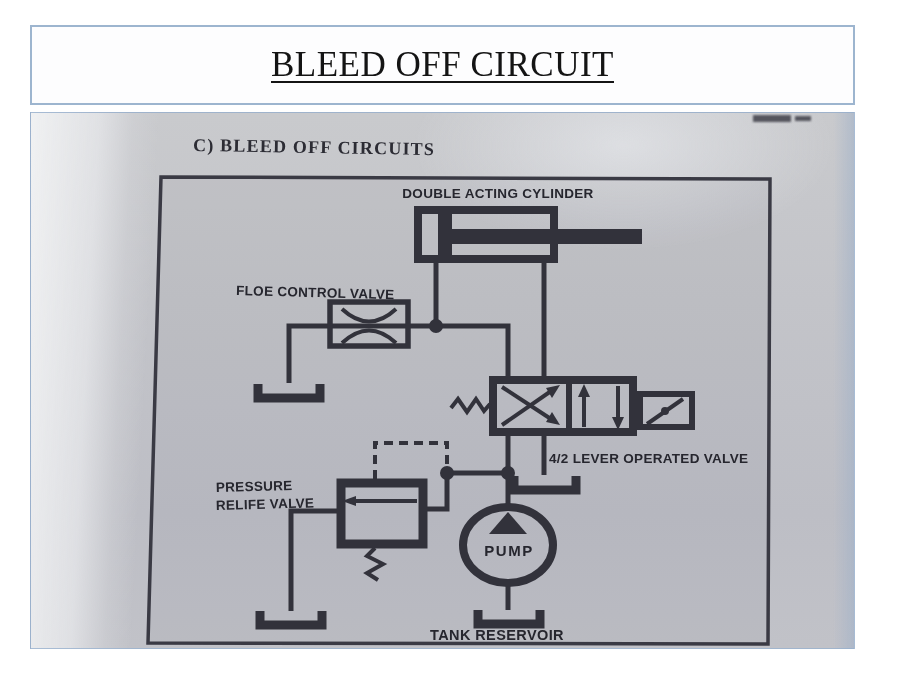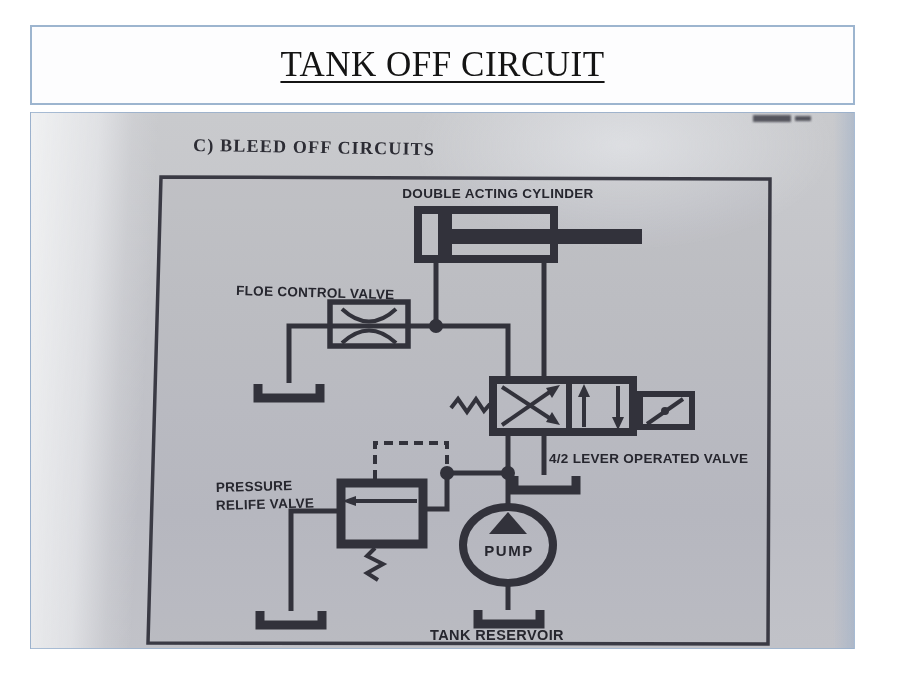--- a/index.html
+++ b/index.html
@@ -27,21 +27,21 @@
   .ink-line{stroke:#32323b;stroke-width:5;fill:none;stroke-linecap:butt;}
   .ink-thin{stroke:#32323b;stroke-width:4;fill:none;}
   .ink-fill{fill:#32323b;stroke:none;}
 </style>
 </head>
 <body>
 
 <div class="canvas">
 
   <div class="title-box">
-    <span class="title-text">TANK OFF CIRCUIT</span>
+    <span class="title-text">BLEED OFF CIRCUIT</span>
   </div>
 
   <div class="photo">
     <svg width="823" height="535" viewBox="0 0 823 535">
       <defs>
         <filter id="blur1" x="-50%" y="-50%" width="200%" height="200%">
           <feGaussianBlur stdDeviation="1.3"></feGaussianBlur>
         </filter>
       </defs>
 

